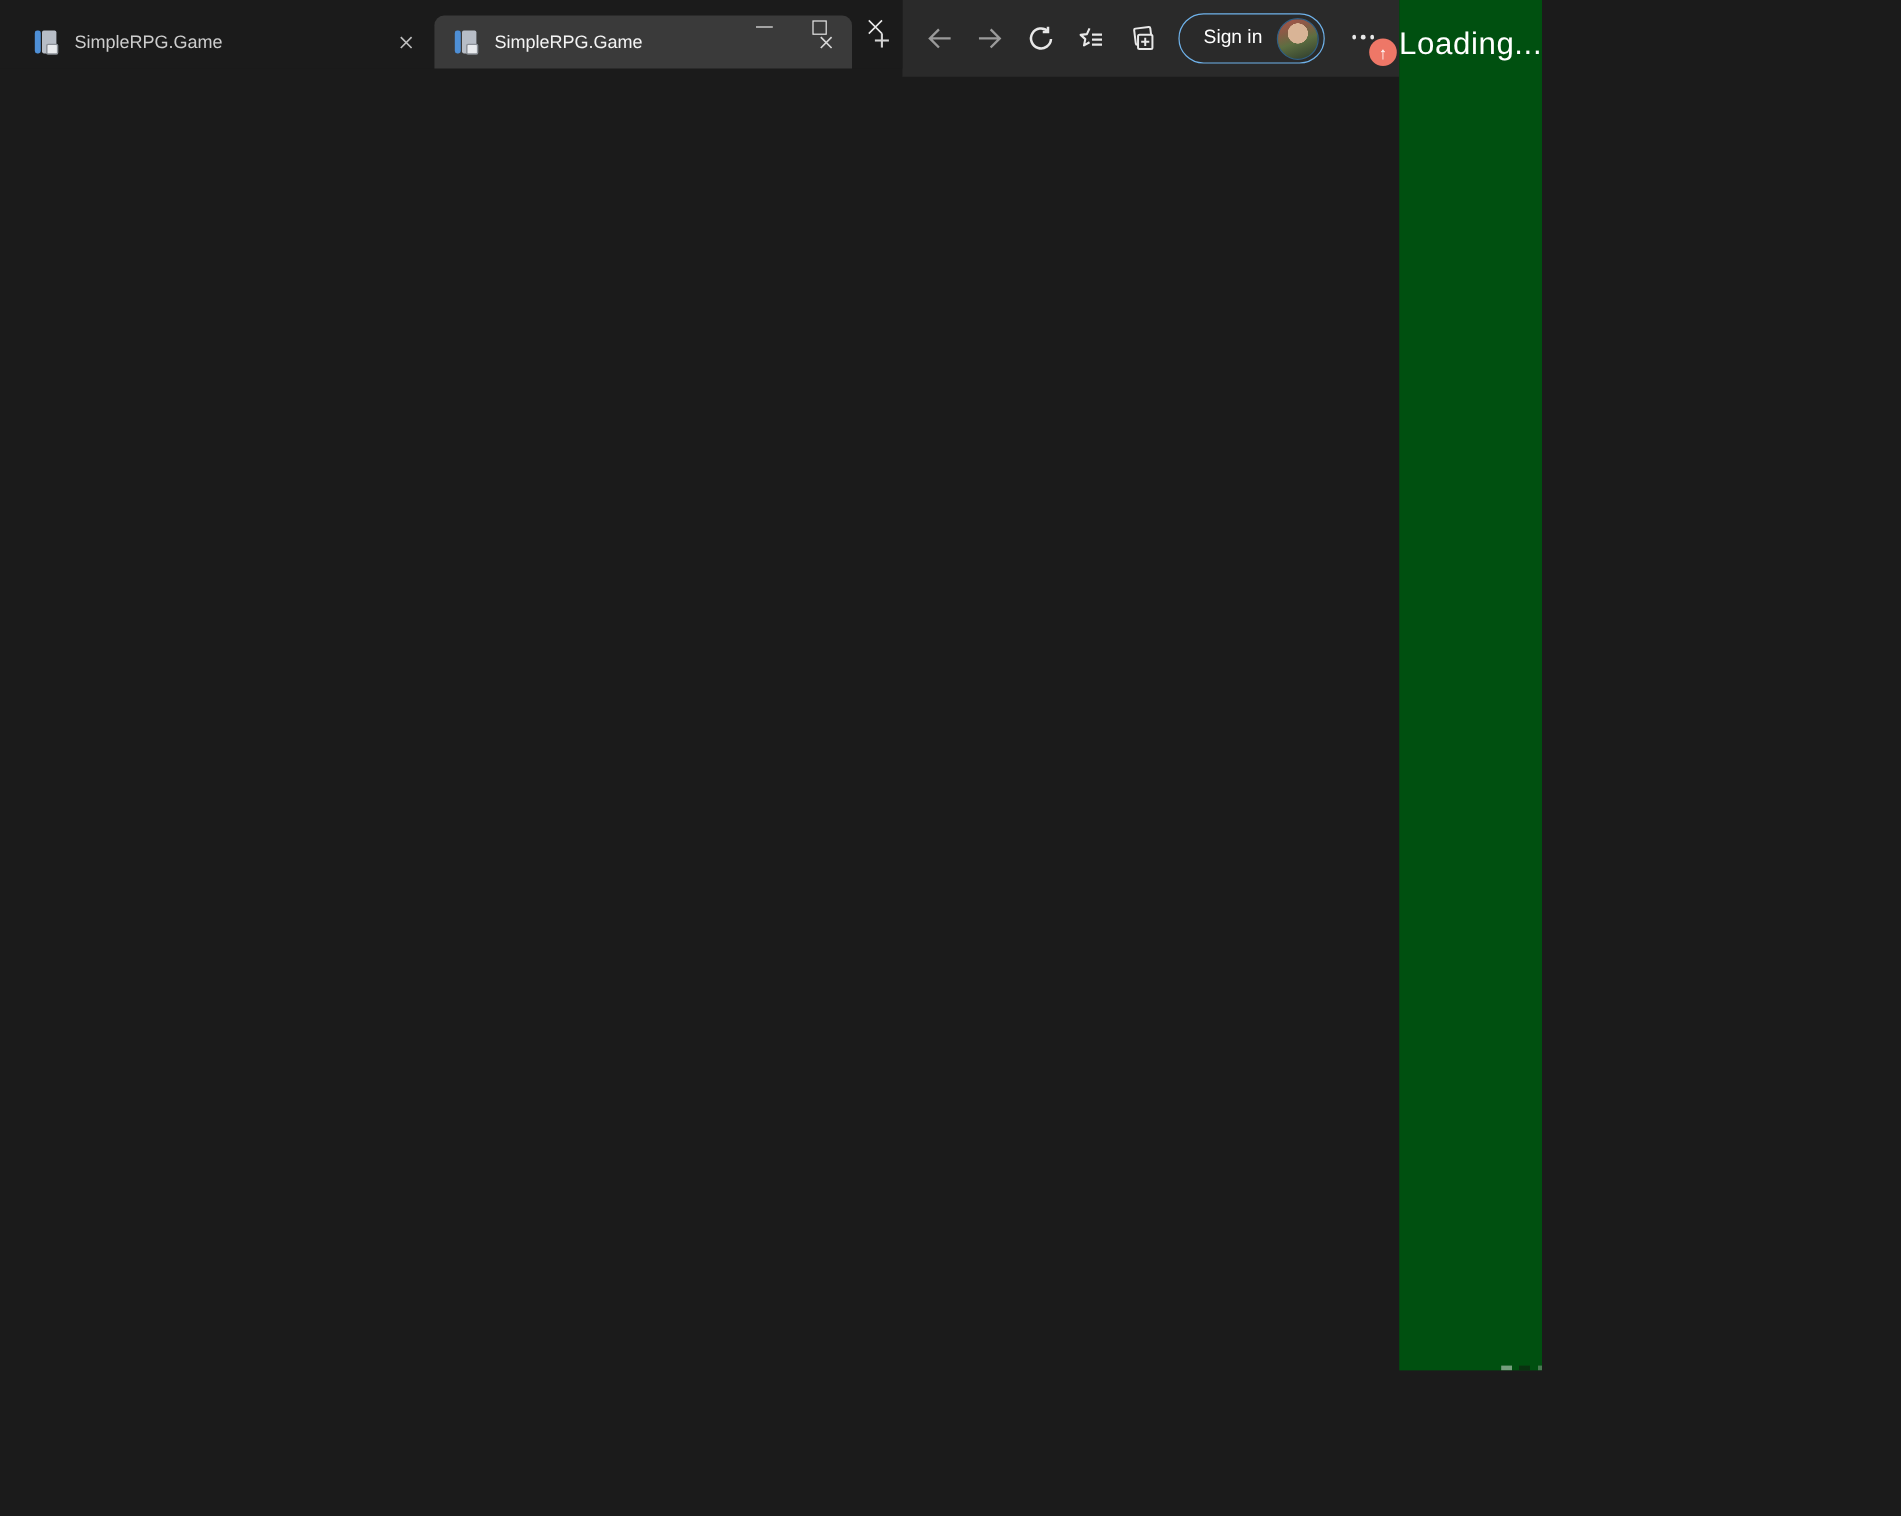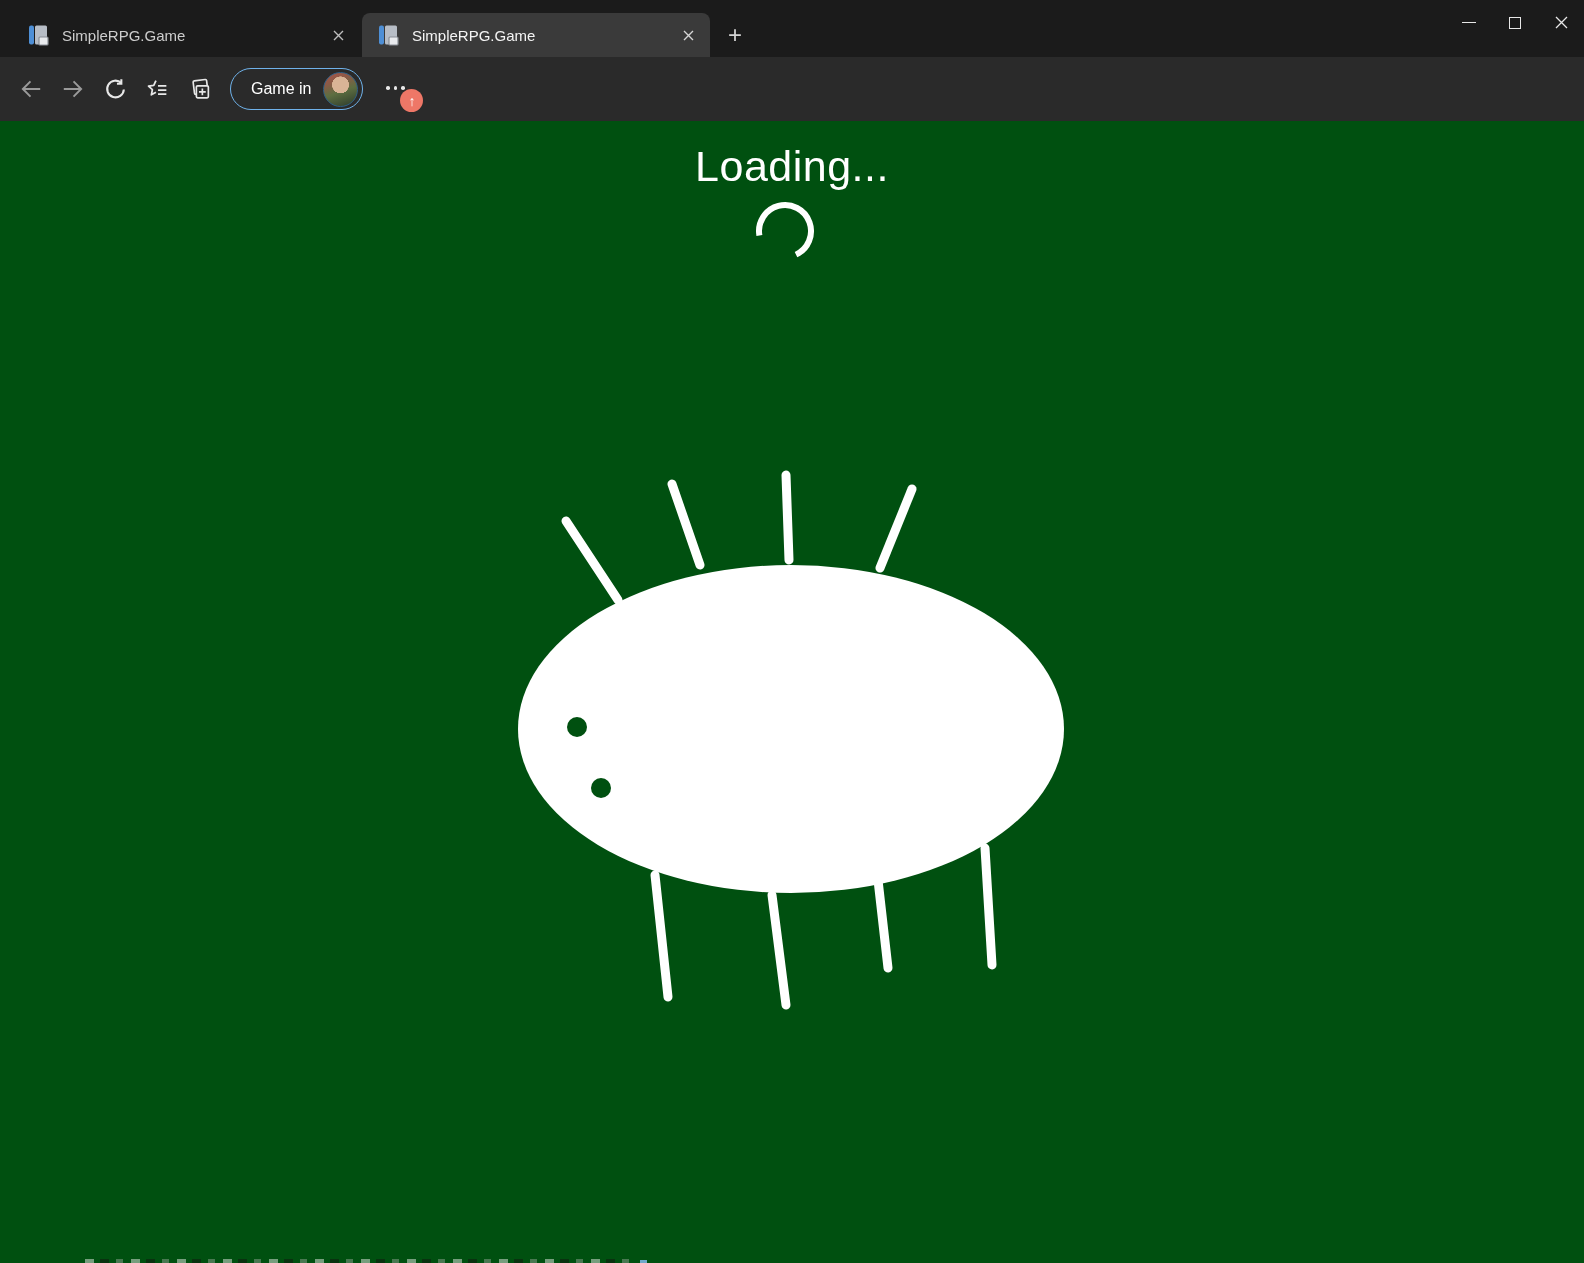--- a/index.html
+++ b/index.html
@@ -3,21 +3,21 @@
 <meta charset="utf-8">
 <style>
   * { box-sizing: border-box; }
   html,body { margin:0; padding:0; }
   body {
     width:1584px; height:1263px; overflow:hidden;
     background:#1b1b1b;
     font-family:"Liberation Sans", sans-serif;
     -webkit-font-smoothing:antialiased;
   }
-  .app { width:1584px; height:1263px; display:flex; flex-direction:column; }
+  .app { width:1584px; height:1263px; display:flex; flex-direction:row; }
 
   
   .tabbar { height:57px; background:#1b1b1b; position:relative; display:flex; align-items:flex-end; }
   .tab {
     width:348px; height:44px; margin-left:2px;
     display:flex; align-items:center; padding:0 8px 0 16px;
     border-radius:8px 8px 0 0; color:#cdcdcd; font-size:15px;
     cursor:default;
   }
   .tab:first-child { margin-left:12px; }
@@ -64,21 +64,21 @@
   .dots { display:flex; gap:4px; margin-bottom:2px; }
   .dots i { width:3.5px; height:3.5px; border-radius:50%; background:#e8e8e8; display:block; }
   .badge {
     position:absolute; right:-8px; bottom:-3px; width:23px; height:23px; border-radius:50%;
     background:#ee7767; color:#ffffff; font-size:14px; font-weight:bold;
     display:flex; align-items:center; justify-content:center; line-height:1;
   }
 
   
   .page { position:relative; height:1142px; background:#005010; overflow:hidden; }
-  .loading { padding-top:21px; text-align:center; font-size:43px; color:#ffffff; letter-spacing:.5px; }
+  .loading { padding-top:21px; text-align:center; font-size:26px; color:#ffffff; letter-spacing:.5px; }
   .drawing { position:absolute; left:0; top:0; width:1584px; height:1142px; }
   .clip-strip {
     position:absolute; bottom:0; left:85px; width:552px; height:4px;
     background:repeating-linear-gradient(90deg,
       rgba(215,222,215,.55) 0 9px, rgba(0,0,0,0) 9px 15px,
       rgba(15,30,15,.6) 15px 24px, rgba(0,0,0,0) 24px 31px,
       rgba(160,170,160,.45) 31px 38px, rgba(0,0,0,0) 38px 46px);
   }
   .clip-dash { position:absolute; bottom:0; left:640px; width:7px; height:3px; background:#6fa8c9; }
 </style>
@@ -164,21 +164,21 @@
     </div>
     <div class="toolbtn">
       <svg width="25" height="25" viewBox="0 0 24 24">
         <rect x="6.5" y="3" width="13" height="13" rx="1.2" stroke="#e8e8e8" stroke-width="1.6" fill="none" transform="rotate(-7 13 9.5)"></rect>
         <rect x="9" y="8.5" width="11.5" height="11.5" rx="1.2" stroke="#e8e8e8" stroke-width="1.6" fill="#2a2a2a"></rect>
         <path d="M14.75 11v6.5M11.5 14.25H18" stroke="#e8e8e8" stroke-width="1.6"></path>
       </svg>
     </div>
 
     <div class="signin">
-      <span>Game in</span>
+      <span>Sign in</span>
       <span class="avatar"></span>
     </div>
 
     <div class="more">
       <span class="dots">
           <i></i>
           <i></i>
           <i></i>
         </span>
       <span class="badge">

